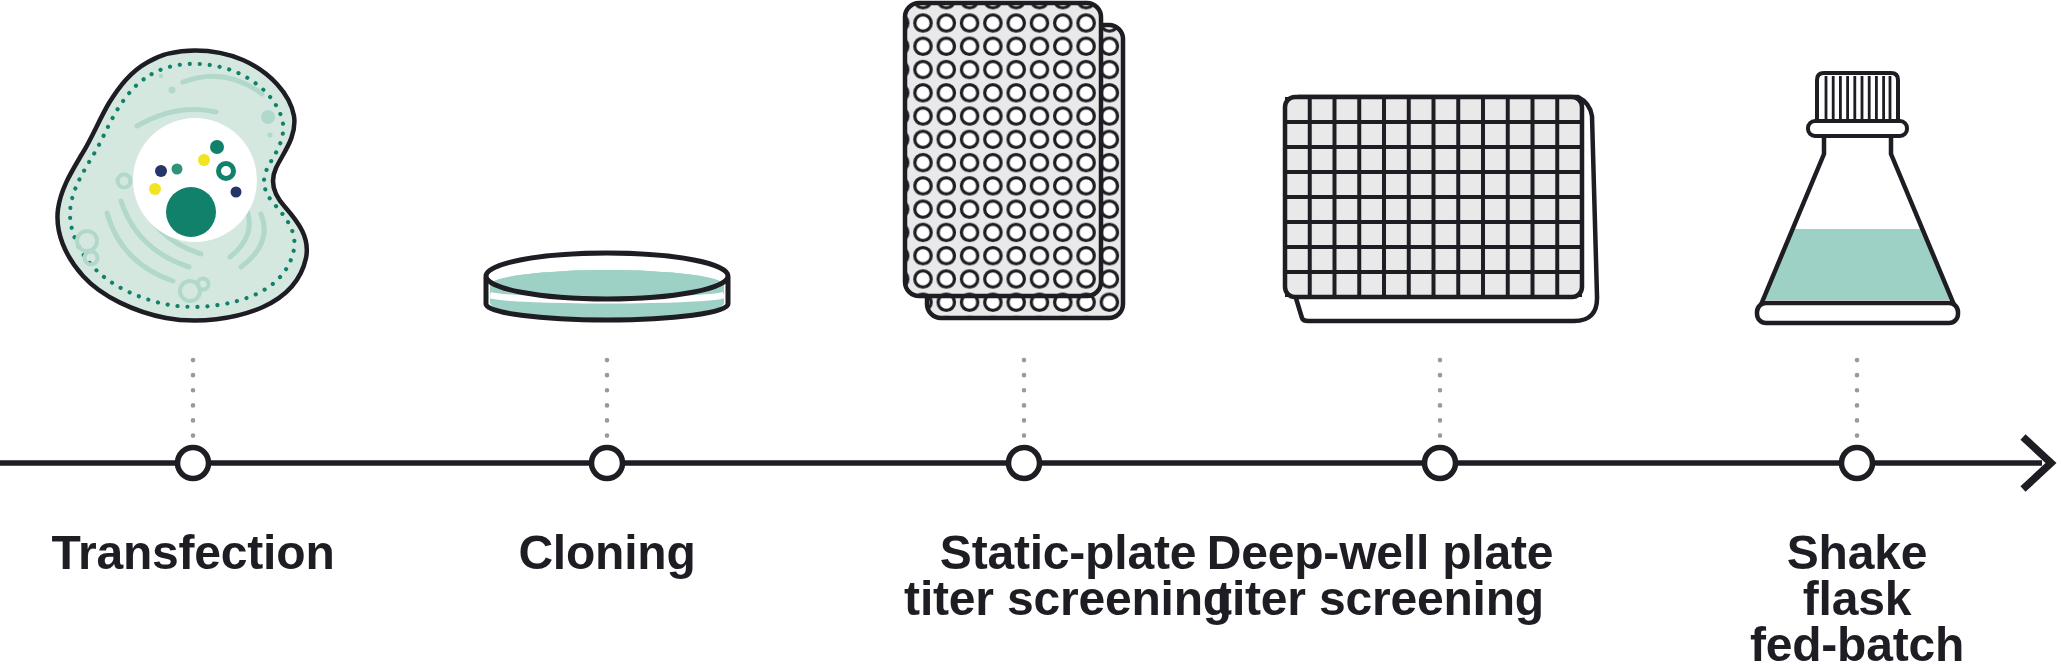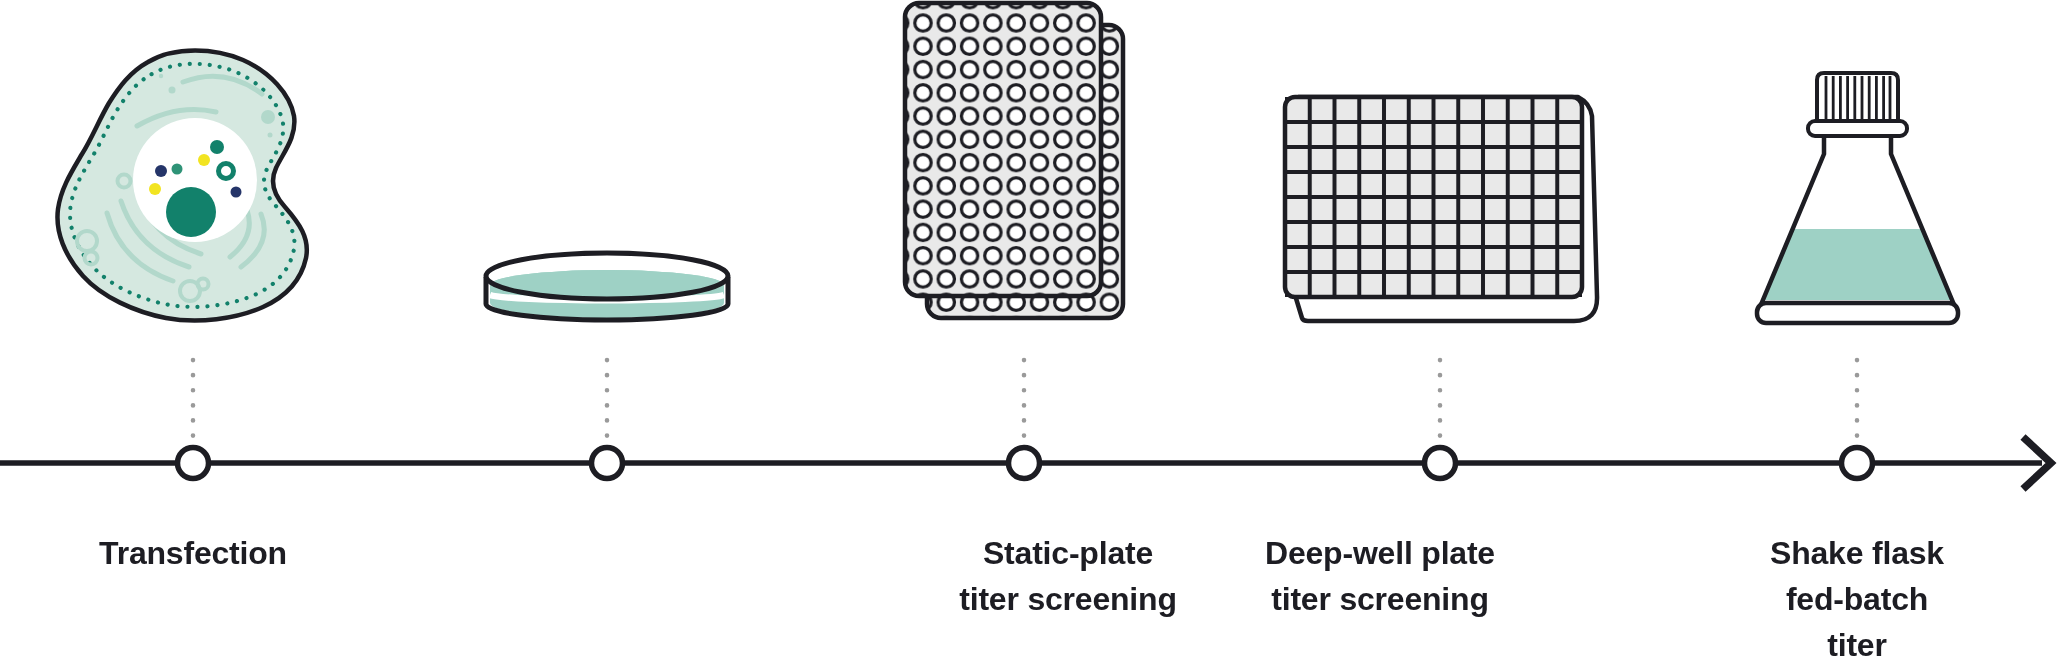--- a/index.html
+++ b/index.html
@@ -8,21 +8,21 @@
     --plate-gray:#e9e9e9; --dot-gray:#9a9a9a; --white:#ffffff;
   }
   html,body{margin:0;padding:0;background:#fff;}
   .canvas{
     position:relative; width:2061px; height:665px; background:#fff;
     font-family:"Liberation Sans","DejaVu Sans",sans-serif; overflow:hidden;
   }
   .canvas svg{position:absolute;left:0;top:0;}
   .stage-label{
     position:absolute; top:530px; transform:translateX(-50%);
-    font-size:32px; font-weight:700; line-height:46px; color:var(--ink);
+    font-size:48px; font-weight:700; line-height:46px; color:var(--ink);
     text-align:center; white-space:pre-line; letter-spacing:-0.2px;
   }
   
   .ink-stroke{fill:none;stroke:var(--ink);stroke-width:4.5px;stroke-linejoin:round;}
   .white-fill{fill:var(--white);}
   .teal-fill{fill:var(--teal);}
   .gray-fill{fill:var(--plate-gray);}
   .org{fill:none;stroke:var(--sage);stroke-width:5px;stroke-linecap:round;}
   .org-thin{fill:none;stroke:var(--sage);stroke-width:4px;}
   .sage-dot{fill:var(--sage);}
@@ -140,20 +140,21 @@
     <g>
       <circle class="node" cx="193" cy="463" r="15.5"></circle>
       <circle class="node" cx="607" cy="463" r="15.5"></circle>
       <circle class="node" cx="1024" cy="463" r="15.5"></circle>
       <circle class="node" cx="1440" cy="463" r="15.5"></circle>
       <circle class="node" cx="1857" cy="463" r="15.5"></circle>
     </g>
   </svg>
 
   <div class="stage-label" style="left:193px">Transfection</div>
+  <div class="stage-label" style="left:607px">Cloning</div>
   <div class="stage-label" style="left:1068px">Static-plate
 titer screening</div>
   <div class="stage-label" style="left:1380px">Deep-well plate
 titer screening</div>
   <div class="stage-label" style="left:1857px">Shake flask
 fed-batch titer
 screening</div>
 </div>
 
 </body></html>

